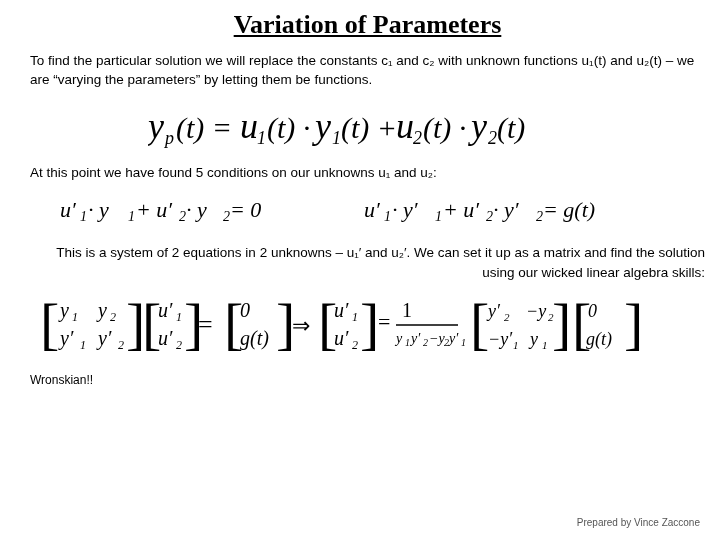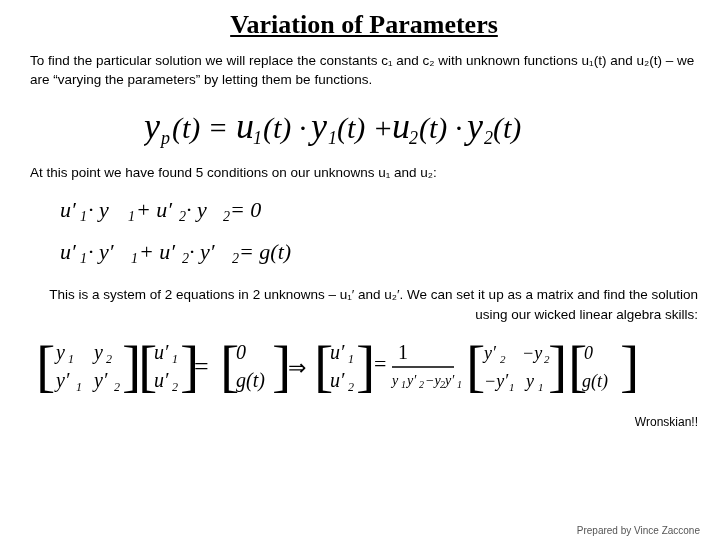--- a/index.html
+++ b/index.html
@@ -9,21 +9,21 @@
       background: #ffffff;
       font-family: 'Times New Roman', Times, serif;
       font-size: 14px;
       color: #000;
       overflow: hidden;
       position: relative;
     }
     .page {
       width: 720px;
       height: 540px;
-      padding: 10px 22px 10px 30px;
+      padding: 10px 15px 10px 30px;
       position: relative;
     }
     h1 {
       text-align: center;
       font-size: 26px;
       font-weight: bold;
       text-decoration: underline;
       margin-bottom: 12px;
       font-family: 'Times New Roman', Times, serif;
     }
@@ -54,28 +54,28 @@
       line-height: 1.5;
       margin: 10px 0 6px 0;
       font-family: Arial, sans-serif;
       text-align: right;
     }
     .matrix-block {
       text-align: center;
       margin: 6px 0 4px 0;
     }
     .wronksian-label {
-      text-align: right;
+      text-align: left;
       font-size: 12px;
       font-family: Arial, sans-serif;
       margin-top: 8px;
     }
     .footer {
       position: absolute;
-      bottom: 2px;
+      bottom: 10px;
       right: 20px;
       text-align: right;
       font-size: 10px;
       color: #555;
       font-family: Arial, sans-serif;
       line-height: 1.5;
     }
   </style>
 </head>
 <body>

